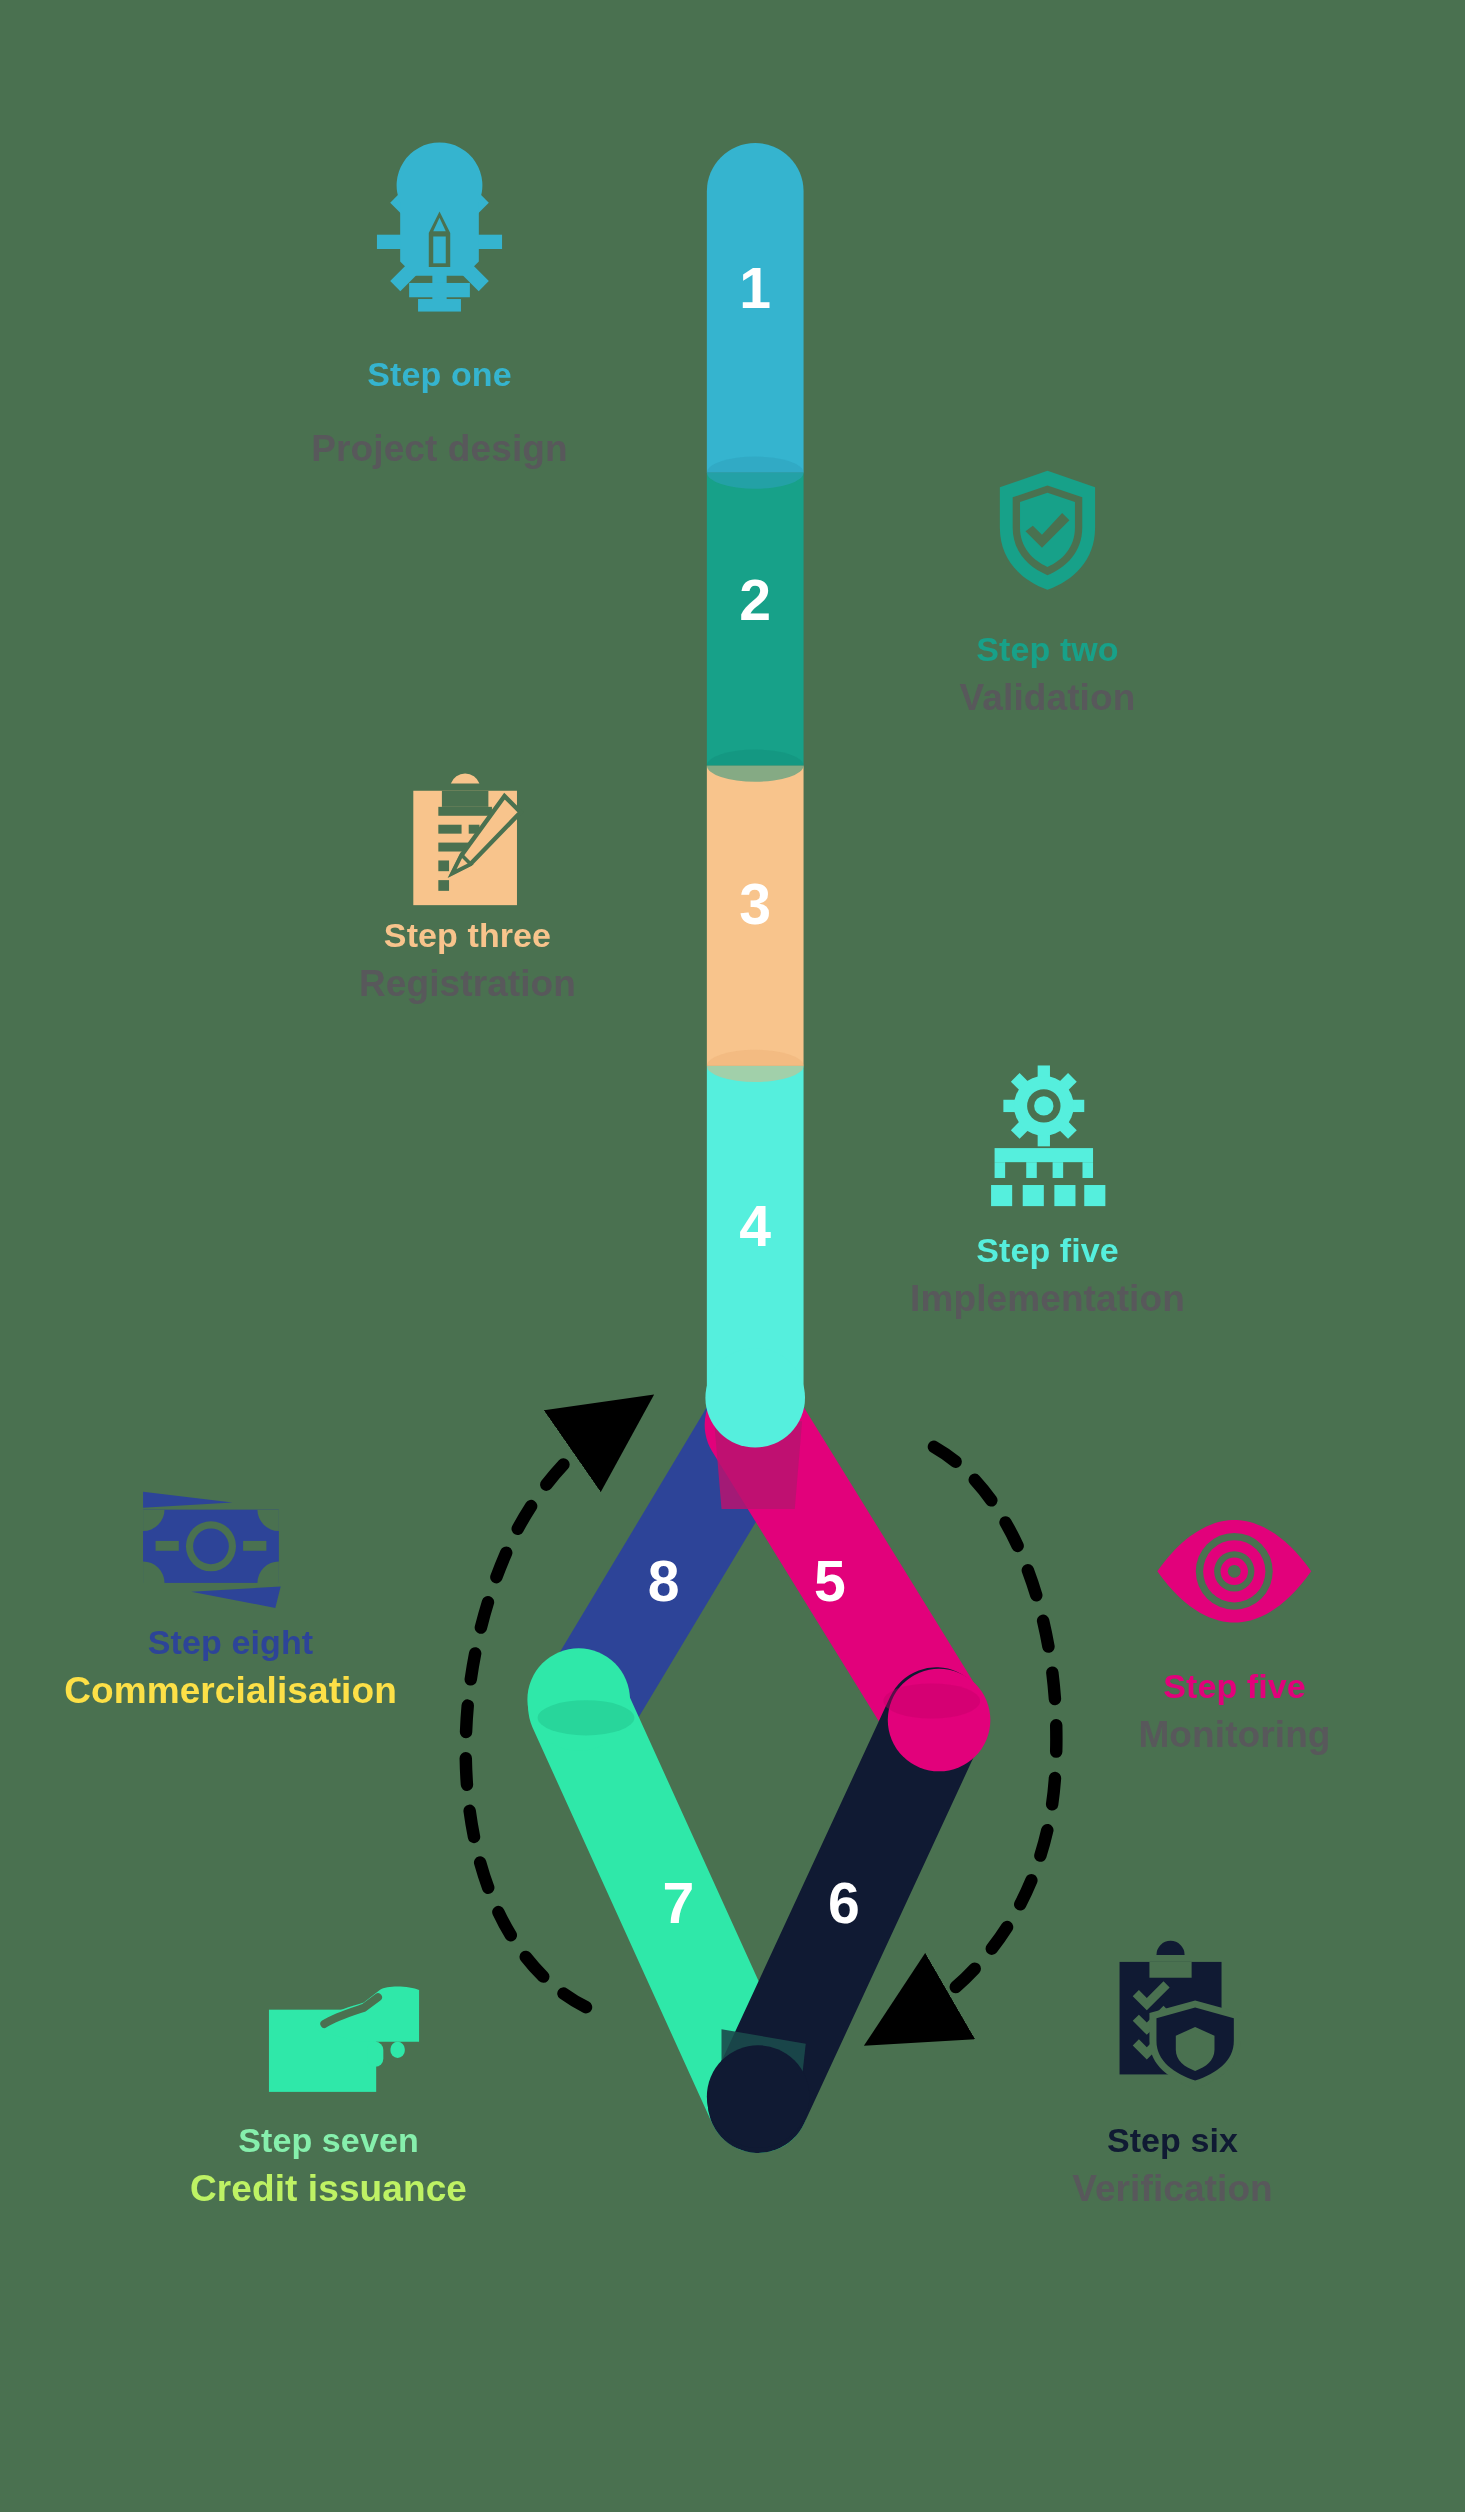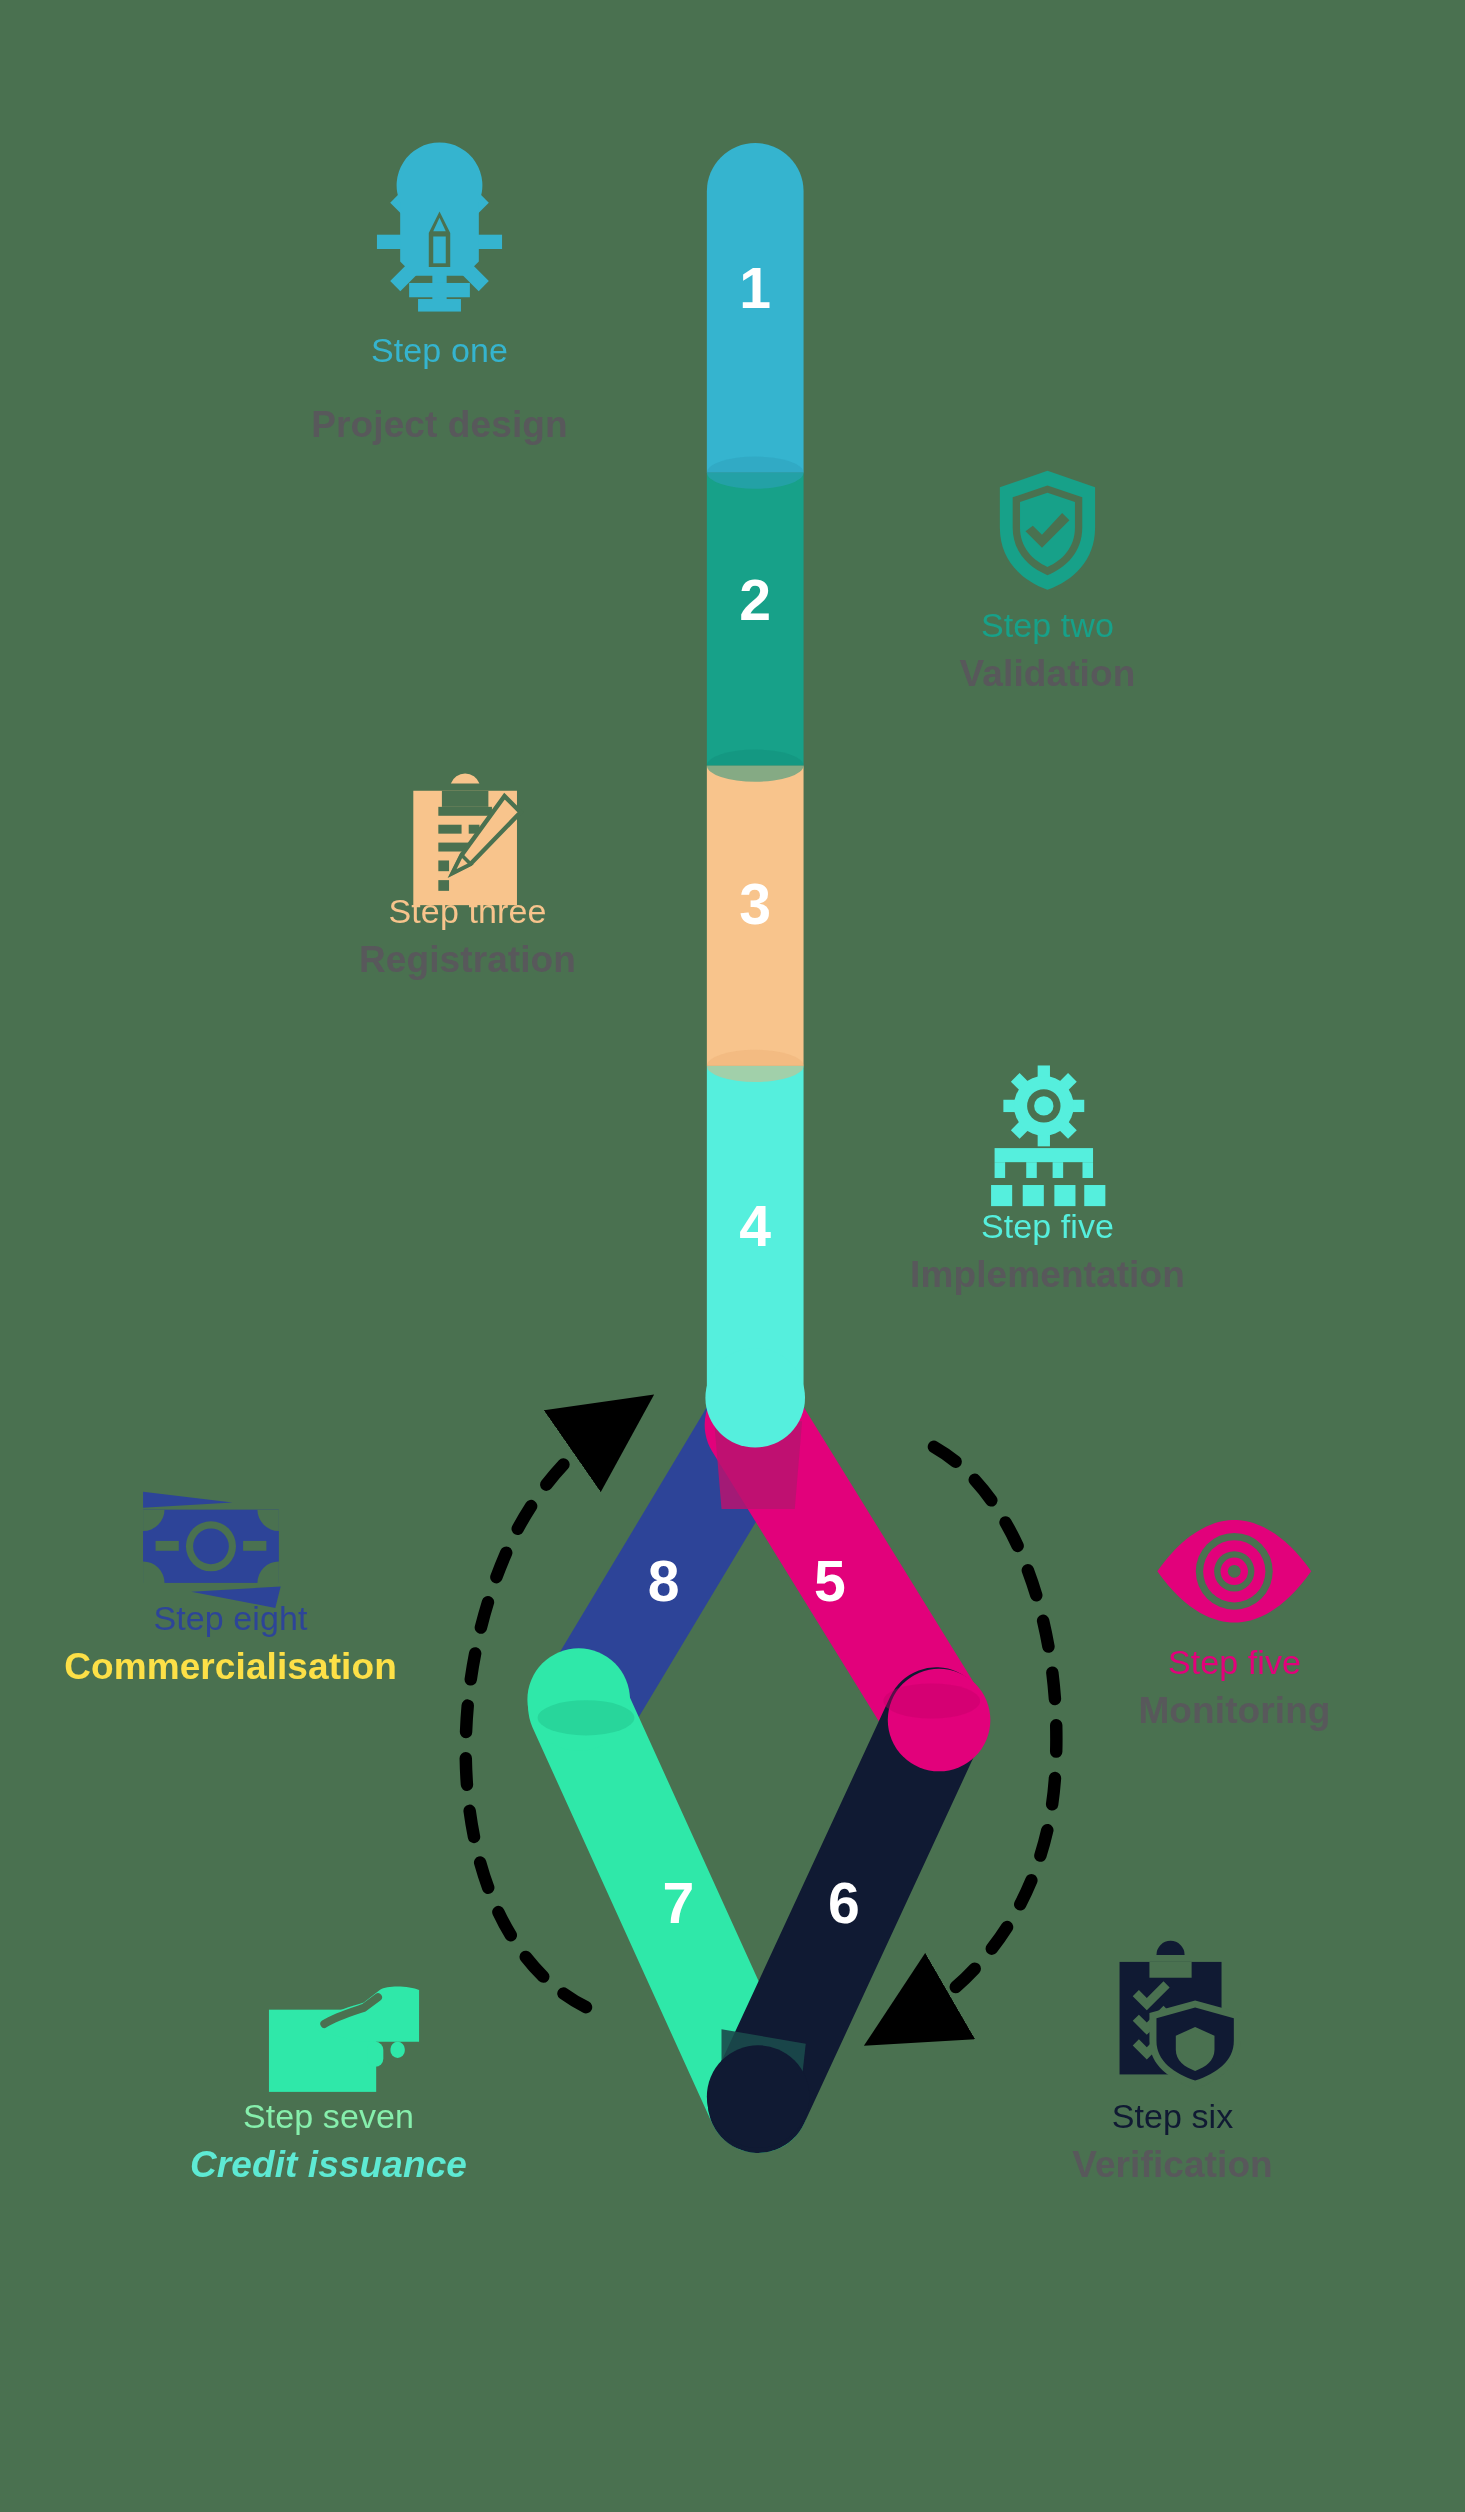--- a/index.html
+++ b/index.html
@@ -29,24 +29,25 @@
     height: 2512px;
   }
   .step-label {
     position: absolute;
     text-align: center;
     line-height: 1.0;
     user-select: none;
   }
   .step-kicker {
     font-size: 34px;
-    font-weight: 400;
+    font-weight: 700;
     letter-spacing: 0.1px;
     white-space: nowrap;
     display: block;
+    margin-top: 24px;
   }
   .step-title {
     font-size: 37px;
     font-weight: 700;
     color: #58585b;
     letter-spacing: 0.1px;
     white-space: nowrap;
     display: block;
     margin-top: 13px;
   }
@@ -259,21 +260,21 @@
     <span class="step-title" style="color: rgb(88, 88, 91);">Monitoring</span>
   </div>
 
   <div class="step-label" style="left:982px; top:2099px; width:381px;">
     <span class="step-kicker" style="color:#101a33;">Step six</span>
     <span class="step-title" style="color: rgb(88, 88, 91);">Verification</span>
   </div>
 
   <div class="step-label" style="left:138px; top:2099px; width:381px;">
     <span class="step-kicker" style="color:#86efac;">Step seven</span>
-    <span class="step-title" style="color: #5eead4; font-style: italic;">Credit issuance</span>
+    <span class="step-title" style="color: #bef264;">Credit issuance</span>
   </div>
 
   <div class="step-label" style="left:40px; top:1601px; width:381px;">
     <span class="step-kicker" style="color:#2d4498;">Step eight</span>
     <span class="step-title" style="color: #fde047;">Commercialisation</span>
   </div>
 
 </div>
 
 

